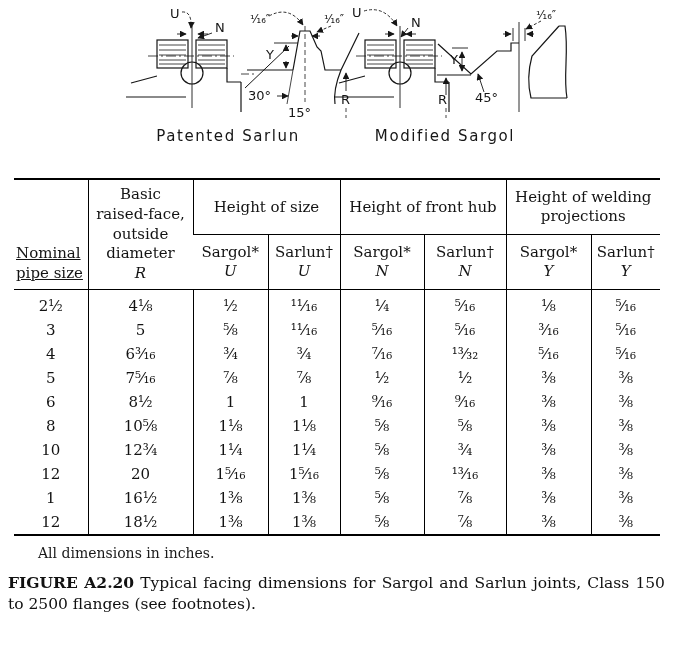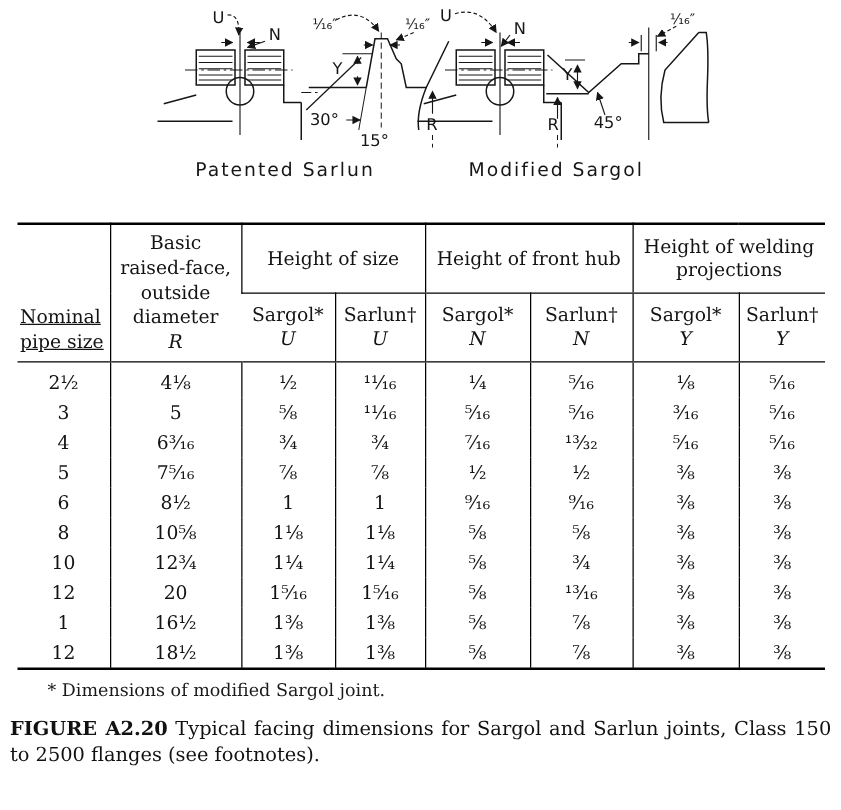--- a/index.html
+++ b/index.html
@@ -258,19 +258,19 @@
           <td>⁵⁄₈</td>
           <td>⁷⁄₈</td>
           <td>³⁄₈</td>
           <td>³⁄₈</td>
     </tr>
   </tbody>
 </table>
 </div>
 
 <div class="footnotes">
-  <div>* Dimensions of modified Sargol joint.</div>
+  <div>All dimensions in inches.</div>
 </div>
 
 <div class="caption">
   <b>FIGURE A2.20</b>
   <span>Typical facing dimensions for Sargol and Sarlun joints, Class 150 to 2500 flanges (see footnotes).</span>
 </div>
 
 </body></html>

